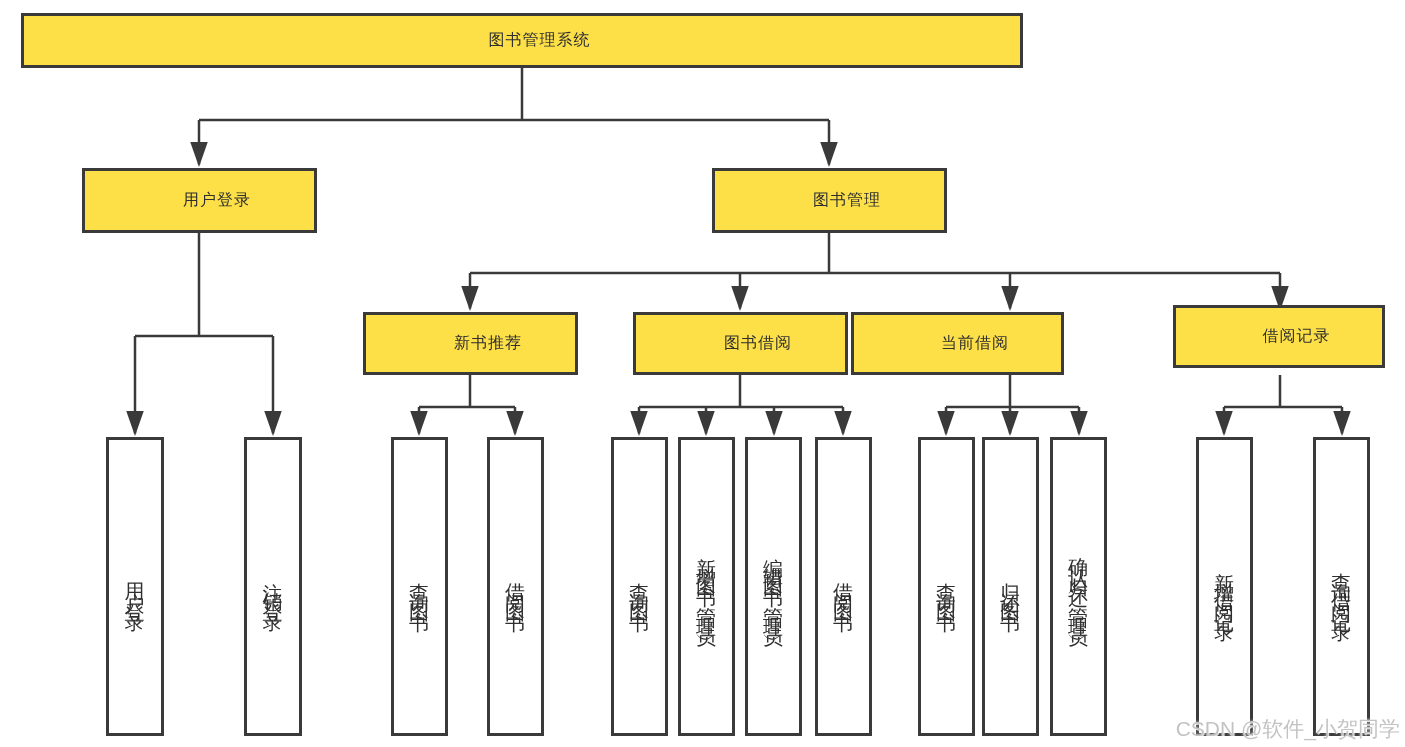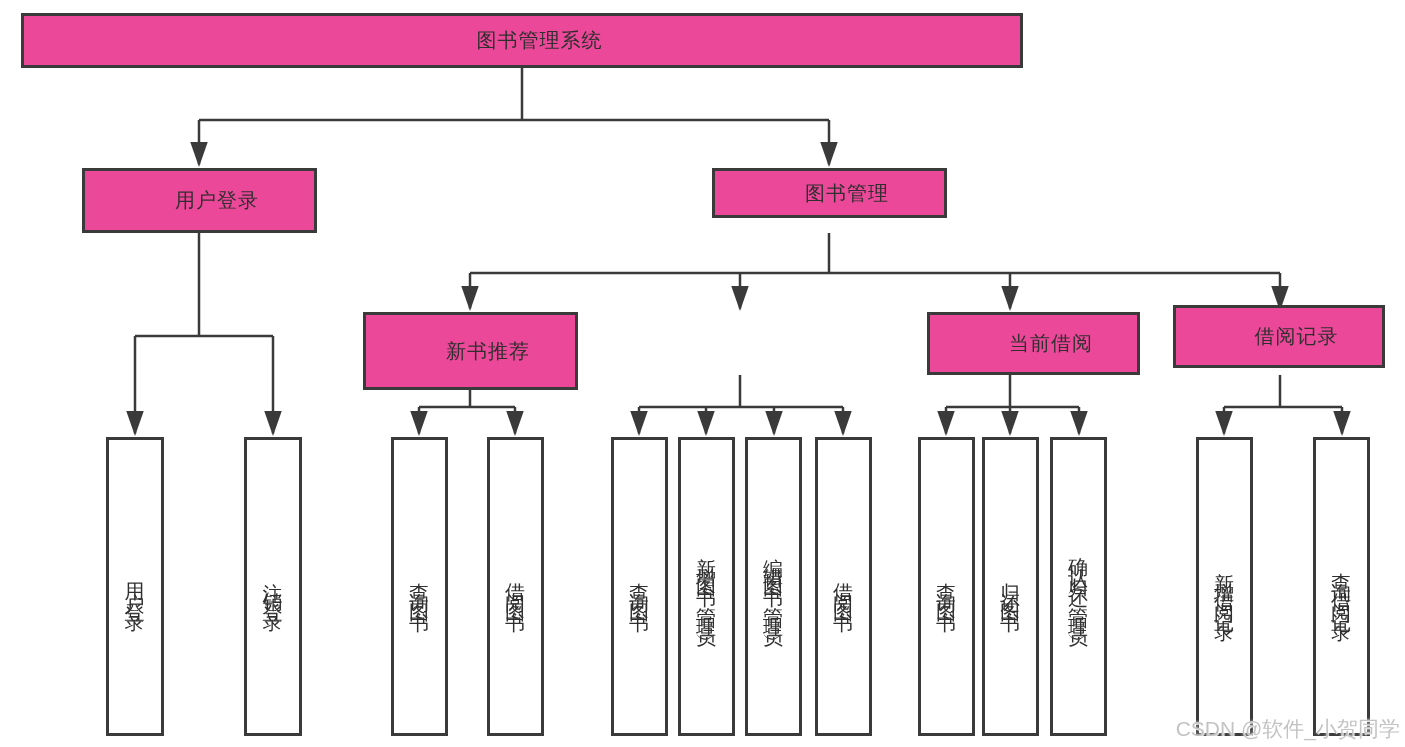--- a/index.html
+++ b/index.html
@@ -13,26 +13,26 @@
   }
   #connectors {
     position: absolute;
     left: 0; top: 0;
     pointer-events: none;
   }
   .box {
     position: absolute;
     box-sizing: border-box;
     border: 3px solid #3a3a3a;
-    background: #ec4899;
+    background: #fde047;
     display: flex;
     align-items: center;
     justify-content: center;
     color: #2f2f2f;
-    font-size: 20px;
+    font-size: 16px;
     letter-spacing: 1px;
     z-index: 2;
     padding-left: 35px;
   }
   .vbox {
     position: absolute;
     box-sizing: border-box;
     border: 3px solid #3a3a3a;
     background: #ffffff;
     display: flex;
@@ -46,25 +46,25 @@
     writing-mode: vertical-rl;
     text-orientation: mixed;
     letter-spacing: 10px;
     line-height: 1.1;
     white-space: nowrap;
   }
   
   .n-root   { left: 21px;   top: 13px;  width: 1002px; height: 55px; }
   
   .n-ulogin { left: 82px;   top: 168px; width: 235px;  height: 65px; }
-  .n-bmgmt  { left: 712px;  top: 168px; width: 235px;  height: 50px; }
-  
-  .n-nbr    { left: 363px;  top: 312px; width: 215px;  height: 78px; }
+  .n-bmgmt  { left: 712px;  top: 168px; width: 235px;  height: 65px; }
+  
+  .n-nbr    { left: 363px;  top: 312px; width: 215px;  height: 63px; }
   .n-bb     { left: 633px;  top: 312px; width: 215px;  height: 63px; }
-  .n-cb     { left: 927px;  top: 312px; width: 213px;  height: 63px; }
+  .n-cb     { left: 851px;  top: 312px; width: 213px;  height: 63px; }
   .n-br     { left: 1173px; top: 305px; width: 212px;  height: 63px; }
   
   .l-1  { left: 106px;  top: 437px; width: 58px; height: 299px; }
   .l-2  { left: 244px;  top: 437px; width: 58px; height: 299px; }
   .l-3  { left: 391px;  top: 437px; width: 57px; height: 299px; }
   .l-4  { left: 487px;  top: 437px; width: 57px; height: 299px; }
   .l-5  { left: 611px;  top: 437px; width: 57px; height: 299px; }
   .l-6  { left: 678px;  top: 437px; width: 57px; height: 299px; }
   .l-7  { left: 745px;  top: 437px; width: 57px; height: 299px; }
   .l-8  { left: 815px;  top: 437px; width: 57px; height: 299px; }
@@ -140,20 +140,23 @@
   <div class="box n-ulogin">
     <span>用户登录</span>
   </div>
   <div class="box n-bmgmt">
     <span>图书管理</span>
   </div>
 
   <div class="box n-nbr">
     <span>新书推荐</span>
   </div>
+  <div class="box n-bb">
+    <span>图书借阅</span>
+  </div>
   <div class="box n-cb">
     <span>当前借阅</span>
   </div>
   <div class="box n-br">
     <span>借阅记录</span>
   </div>
 
   <div class="vbox l-1">
     <span>用户登录</span>
   </div>

